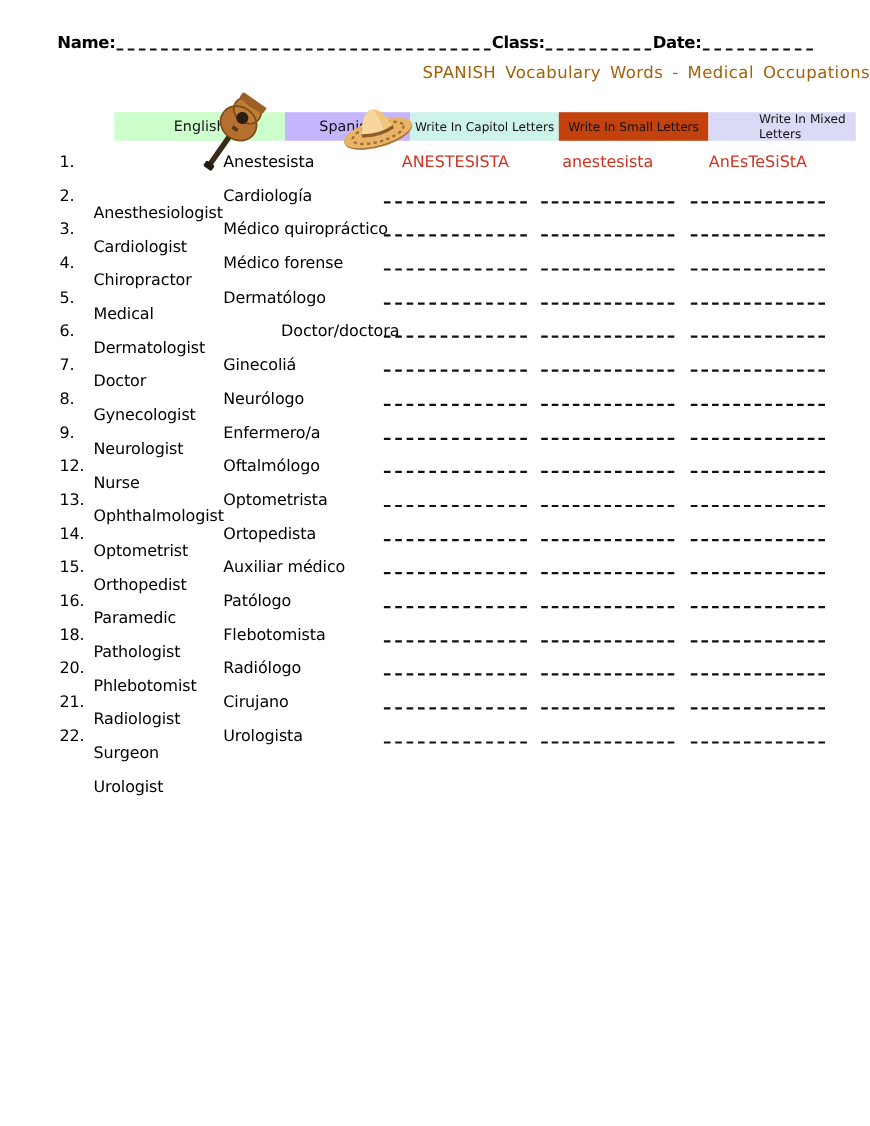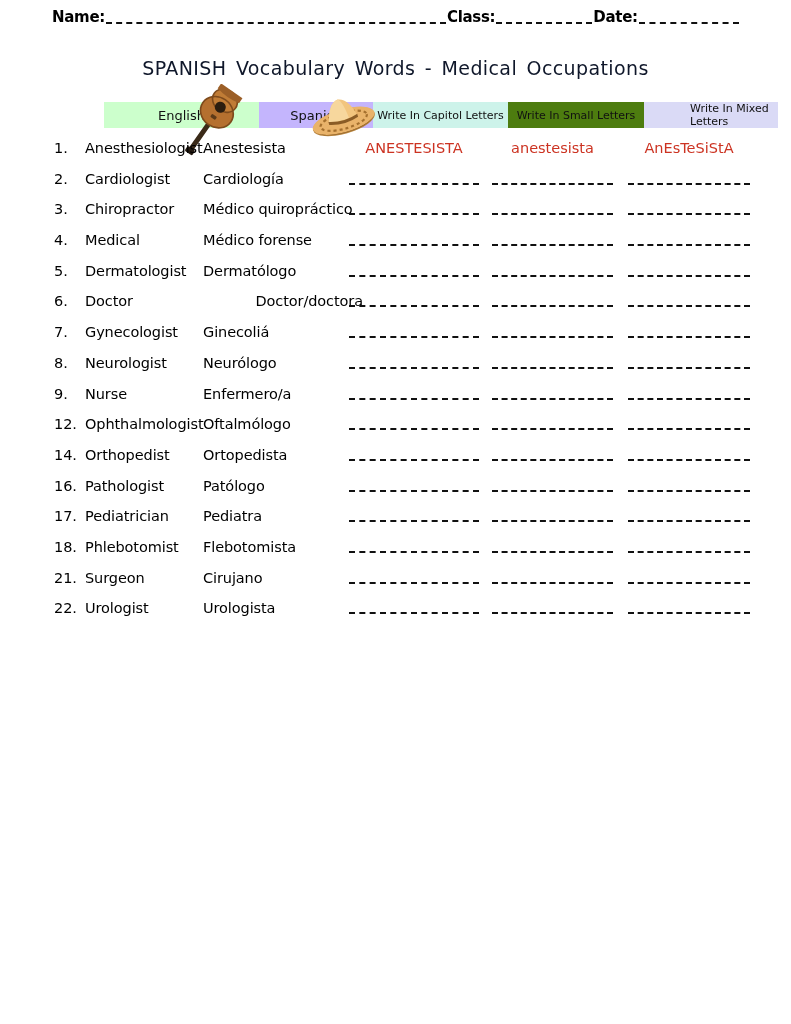--- a/index.html
+++ b/index.html
@@ -13,21 +13,21 @@
     position: relative;
     font-family: "DejaVu Sans", sans-serif;
     color: #000000;
     overflow: hidden;
   }
 
   
   .namebar {
     position: absolute;
     left: 52px;
-    top: 10px;
+    top: 32px;
     width: 706px;
     font-size: 15px;
     font-weight: bold;
     letter-spacing: -0.3px;
     white-space: nowrap;
     line-height: 1;
   }
   .namebar .lbl { font-weight: bold; }
   .namebar .rule {
     display: inline-block;
@@ -39,26 +39,26 @@
   .rule-name  { width: 340px; }
   .rule-class { width: 96px; }
   .rule-date  { width: 100px; }
 
   
   .title {
     position: absolute;
     left: 0;
     top: 57px;
     width: 791px;
-    text-align: center;
-    font-size: 19px;
+    text-align: right;
+    font-size: 15px;
     letter-spacing: 0.4px;
     word-spacing: 3px;
     font-family: "DejaVu Sans", sans-serif;
-    color: #0f172a;
+    color: #a16207;
   }
 
   
   .headerband {
     position: absolute;
     left: 76px;
     top: 102px;
     width: 674px;
     height: 26px;
     margin-left: 28px;
@@ -71,21 +71,21 @@
     align-items: center;
     justify-content: center;
     font-size: 11px;
     color: #111;
     box-sizing: border-box;
   }
   .hcell.big { font-size: 13px; }
   .h-english  { left: 0px;   width: 155px; background: #ccffcc; }
   .h-spanish  { left: 155px; width: 114px; background: #c4b5fd; }
   .h-capitol  { left: 269px; width: 135px; background: #cdf3ea; }
-  .h-small    { left: 404px; width: 136px; background: #4d7c0f; }
+  .h-small    { left: 404px; width: 136px; background: #c2410c; }
   .h-mixed    { left: 540px; width: 134px; background: #dadaf6; padding-left: 46px; }
 
   
   .deco { position: absolute; pointer-events: none; }
   .guitar  { left: 172px; top: 84px;  width: 76px; height: 76px; }
   .sombrero{ left: 308px; top: 92px;  width: 68px; height: 46px; }
 
   
   .rows {
     position: absolute;
@@ -100,21 +100,21 @@
   }
   .cell {
     position: absolute;
     top: 0;
     font-size: 14.5px;
     line-height: 18px;
     white-space: nowrap;
     letter-spacing: -0.1px;
   }
   .c-num { left: 54px;  width: 32px; }
-  .c-eng { left: 85px;  width: 118px; }
+  .c-eng { left: 85px;  width: 118px; margin-top: 46px; }
   .c-spa { left: 203px; width: 148px; }
   .c-spa.indent { left: 215px; text-align: right; }
 
   
   .blank {
     position: absolute;
     top: 13px;
     height: 0;
     border-bottom: 2.6px dashed #111;
   }
@@ -258,52 +258,68 @@
     </div>
     <div class="row">
       <div class="cell c-num">12.</div>
       <div class="cell c-eng">Ophthalmologist</div>
       <div class="cell c-spa">Oftalmólogo</div>
       <div class="blank b1"></div>
       <div class="blank b2"></div>
       <div class="blank b3"></div>
     </div>
     <div class="row">
+      <div class="cell c-num">13.</div>
+      <div class="cell c-eng">Optometrist</div>
+      <div class="cell c-spa">Optometrista</div>
+      <div class="blank b1"></div>
+      <div class="blank b2"></div>
+      <div class="blank b3"></div>
+    </div>
+    <div class="row">
       <div class="cell c-num">14.</div>
       <div class="cell c-eng">Orthopedist</div>
       <div class="cell c-spa">Ortopedista</div>
       <div class="blank b1"></div>
       <div class="blank b2"></div>
       <div class="blank b3"></div>
     </div>
     <div class="row">
+      <div class="cell c-num">15.</div>
+      <div class="cell c-eng">Paramedic</div>
+      <div class="cell c-spa">Auxiliar médico</div>
+      <div class="blank b1"></div>
+      <div class="blank b2"></div>
+      <div class="blank b3"></div>
+    </div>
+    <div class="row">
       <div class="cell c-num">16.</div>
       <div class="cell c-eng">Pathologist</div>
       <div class="cell c-spa">Patólogo</div>
       <div class="blank b1"></div>
       <div class="blank b2"></div>
       <div class="blank b3"></div>
     </div>
     <div class="row">
-      <div class="cell c-num">17.</div>
-      <div class="cell c-eng">Pediatrician</div>
-      <div class="cell c-spa">Pediatra</div>
-      <div class="blank b1"></div>
-      <div class="blank b2"></div>
-      <div class="blank b3"></div>
-    </div>
-    <div class="row">
       <div class="cell c-num">18.</div>
       <div class="cell c-eng">Phlebotomist</div>
       <div class="cell c-spa">Flebotomista</div>
       <div class="blank b1"></div>
       <div class="blank b2"></div>
       <div class="blank b3"></div>
     </div>
     <div class="row">
+      <div class="cell c-num">20.</div>
+      <div class="cell c-eng">Radiologist</div>
+      <div class="cell c-spa">Radiólogo</div>
+      <div class="blank b1"></div>
+      <div class="blank b2"></div>
+      <div class="blank b3"></div>
+    </div>
+    <div class="row">
       <div class="cell c-num">21.</div>
       <div class="cell c-eng">Surgeon</div>
       <div class="cell c-spa">Cirujano</div>
       <div class="blank b1"></div>
       <div class="blank b2"></div>
       <div class="blank b3"></div>
     </div>
     <div class="row">
       <div class="cell c-num">22.</div>
       <div class="cell c-eng">Urologist</div>

